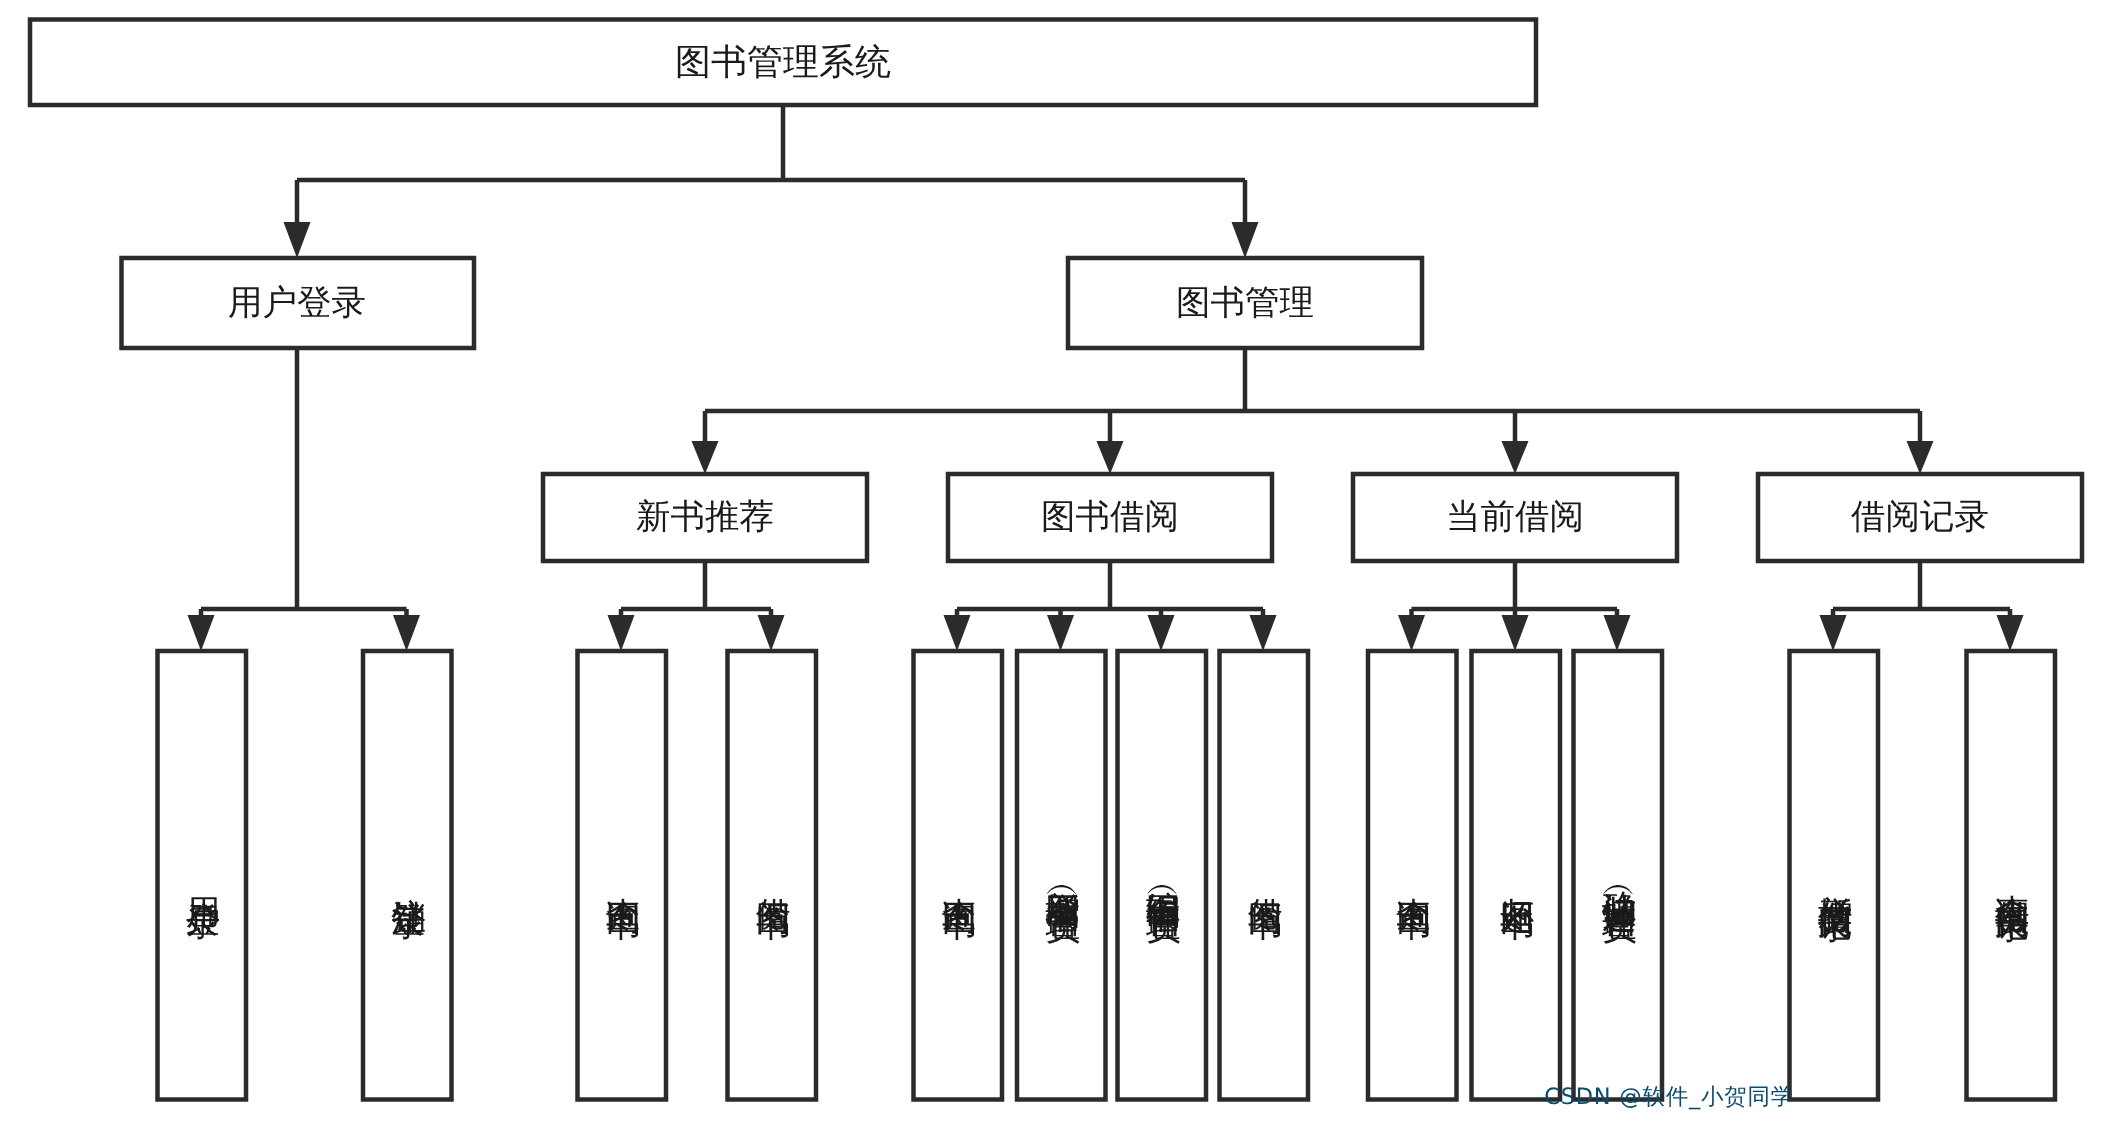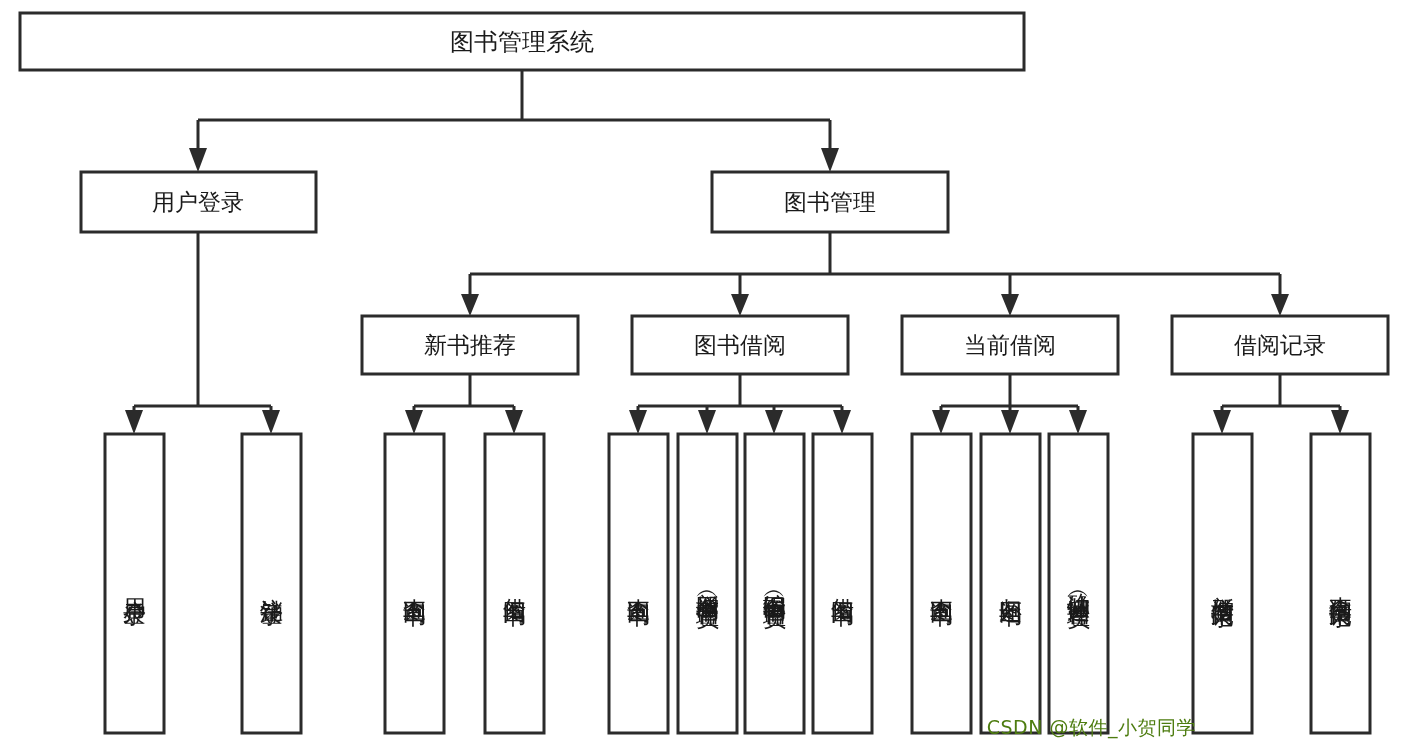--- a/index.html
+++ b/index.html
@@ -63,22 +63,22 @@
     letter-spacing: 2px;
     color: #1a1a1a;
     white-space: nowrap;
     pointer-events: none;
   }
   #watermark {
     position: absolute;
     right: 8px;
     bottom: 6px;
     font-family: "DejaVu Sans", "Liberation Sans", sans-serif;
-    font-size: 19px;
-    color: #4d7c0f;
+    font-size: 15px;
+    color: #0c4a6e;
     letter-spacing: 0.5px;
     white-space: nowrap;
   }
 </style>
 </head>
 <body>
 
 <div id="diagram-root">
 
   <svg id="tree-svg" viewBox="0 0 1405 747">

